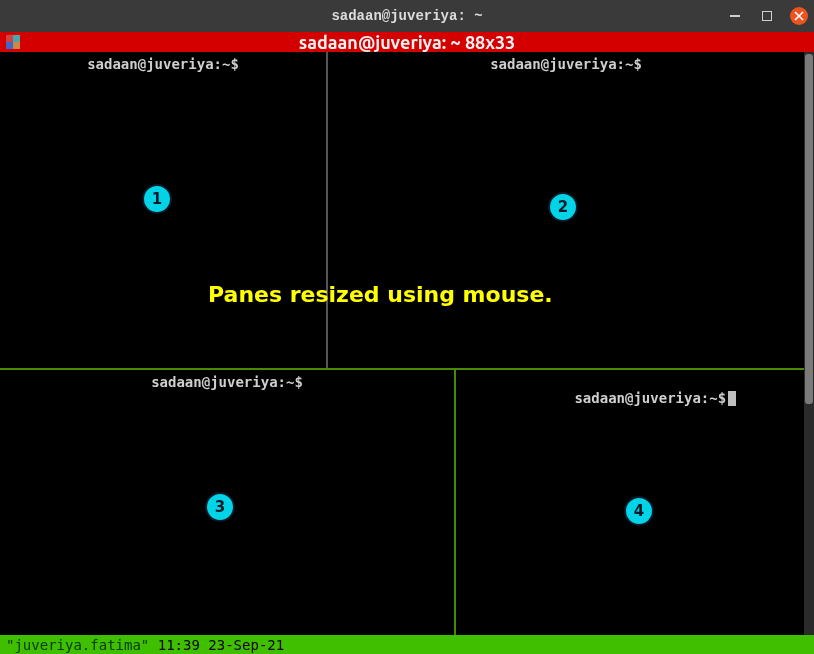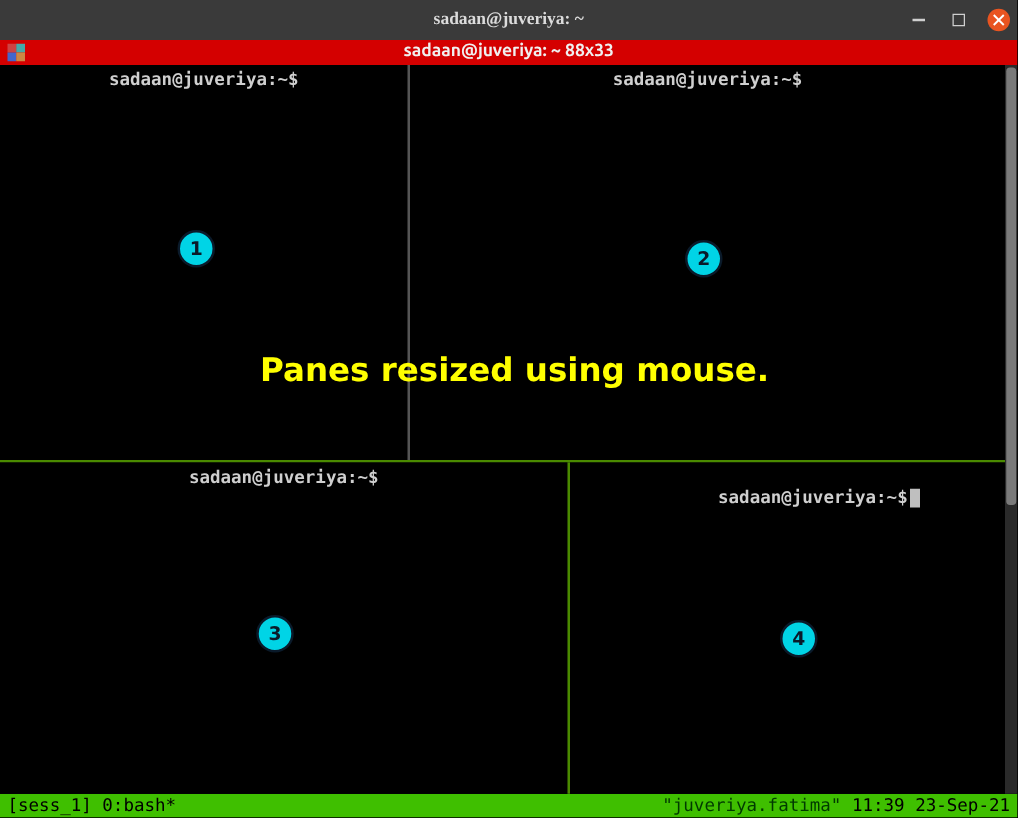--- a/index.html
+++ b/index.html
@@ -14,21 +14,21 @@
   }
   
   .titlebar {
     height: 32px;
     background: #3a3a3a;
     display: flex;
     align-items: center;
     justify-content: center;
     position: relative;
     color: #dcdcdc;
-    font-family: Liberation Serif, serif;
+    font-family: Liberation Mono, monospace;
     font-weight: 600;
     font-size: 14px;
   }
   .titlebar .buttons {
     position: absolute;
     right: 6px;
     display: flex;
     align-items: center;
     gap: 14px;
   }
@@ -63,21 +63,21 @@
   
   .term-title {
     height: 20px;
     background: #d40000;
     display: flex;
     align-items: flex-start;
     justify-content: center;
     position: relative;
     color: #f0f0f0;
     font-family: "Ubuntu", "DejaVu Sans", sans-serif;
-    font-size: 14px;
+    font-size: 18px;
     font-weight: 600;
   }
   .term-title .logo {
     position: absolute;
     left: 6px;
     top: 3px;
     width: 14px;
     height: 14px;
   }
   .logo .a { position:absolute; width:7px; height:7px; background:#c44; left:0; top:0; }
@@ -157,21 +157,21 @@
     font-weight: 700;
     font-size: 15px;
     color: #0a1a2a;
     font-family: "DejaVu Sans", sans-serif;
   }
   .ann-text {
     position: absolute;
     color: #ffff00;
     font-family: "DejaVu Sans", sans-serif;
     font-weight: 600;
-    font-size: 26px;
+    font-size: 22px;
   }
 
   
   .statusbar {
     height: 19px;
     background: #3fbf00;
     color: #000;
     display: flex;
     align-items: center;
     font-size: 14px;
@@ -240,19 +240,18 @@
 
   <div class="ann-circle" style="left:142px; top:132px;">1</div>
   <div class="ann-circle" style="left:548px; top:140px;">2</div>
   <div class="ann-text" style="left:208px; top:230px;">Panes resized using mouse.</div>
   <div class="ann-circle" style="left:205px; top:440px;">3</div>
   <div class="ann-circle" style="left:624px; top:444px;">4</div>
 
 </div>
 
 <div class="statusbar">
-  <span class="left">[sess_1] 0:bash*</span>
   <span class="right">
     <span class="host">"juveriya.fatima"</span>
     <span>11:39</span>
     <span>23-Sep-21</span>
   </span>
 </div>
 
 </body></html>

